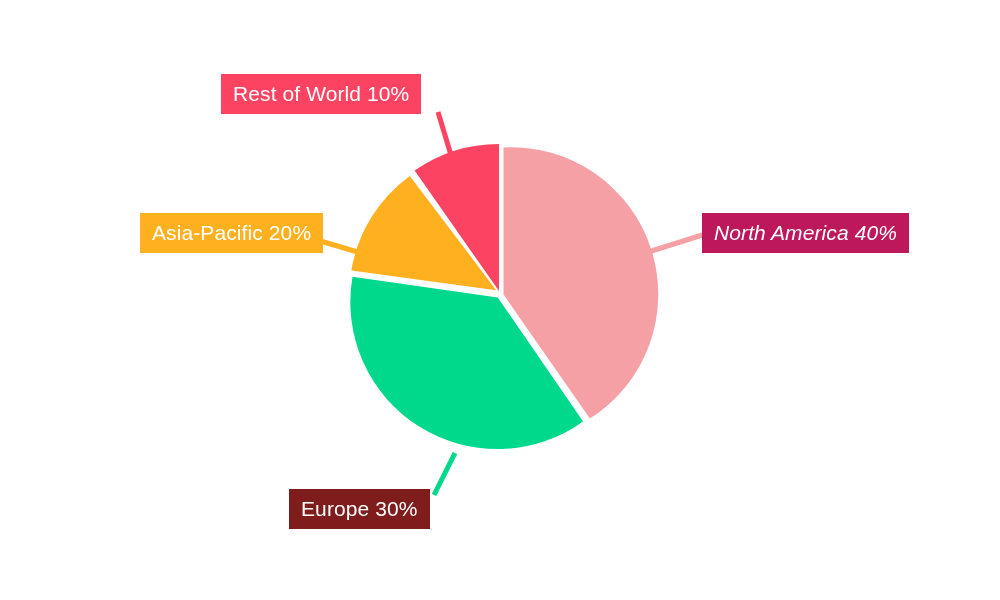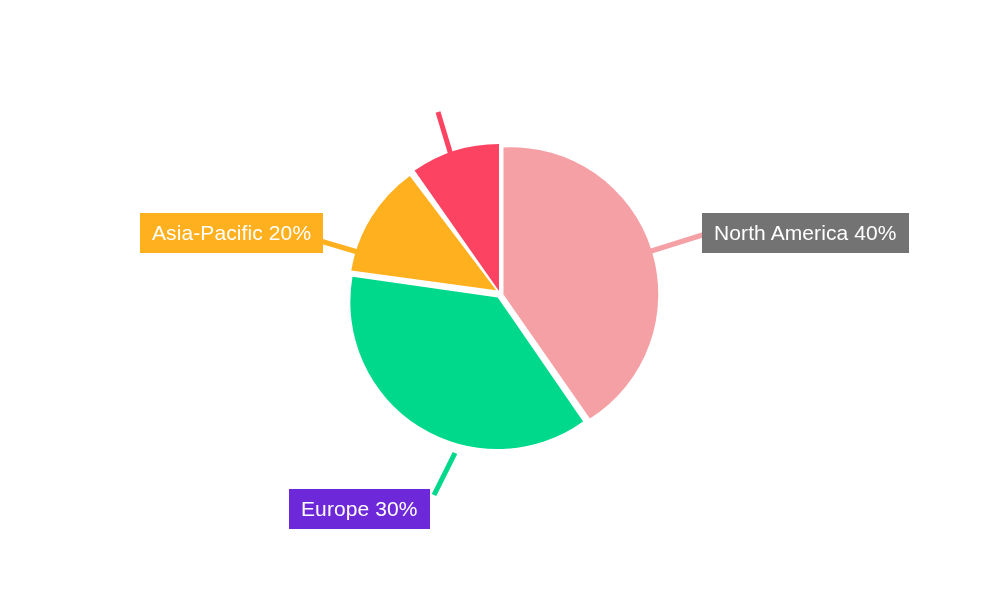--- a/index.html
+++ b/index.html
@@ -34,26 +34,27 @@
     font-size: 21px;
     line-height: 1;
     letter-spacing: 0.1px;
     white-space: nowrap;
     padding: 9px 12px 10px 12px;
     box-sizing: border-box;
   }
   #label-north-america {
     left: 702px;
     top: 213px;
-    background: #737373;
+    background: #be185d;
+    font-style: italic;
   }
   #label-europe {
     left: 289px;
     top: 489px;
-    background: #6d28d9;
+    background: #7f1d1d;
     padding-left: 12px;
   }
   #label-asia-pacific {
     left: 101px;
     top: 213px;
     background: #ffb01f;
     margin-left: 39px;
   }
   #label-rest-of-world {
     left: 221px;
@@ -86,14 +87,15 @@
       <path fill="#fc4462" d="M 499.0 291.0 L 414.6 170.6 A 147 147 0 0 1 499.0 144.0 Z"></path>
     </g>
   </svg>
 
   <div class="slice-label" id="label-north-america">North America 40%</div>
 
   <div class="slice-label" id="label-europe">Europe 30%</div>
 
   <div class="slice-label" id="label-asia-pacific">Asia-Pacific 20%</div>
 
+  <div class="slice-label" id="label-rest-of-world">Rest of World 10%</div>
 
 </div>
 
 </body></html>

